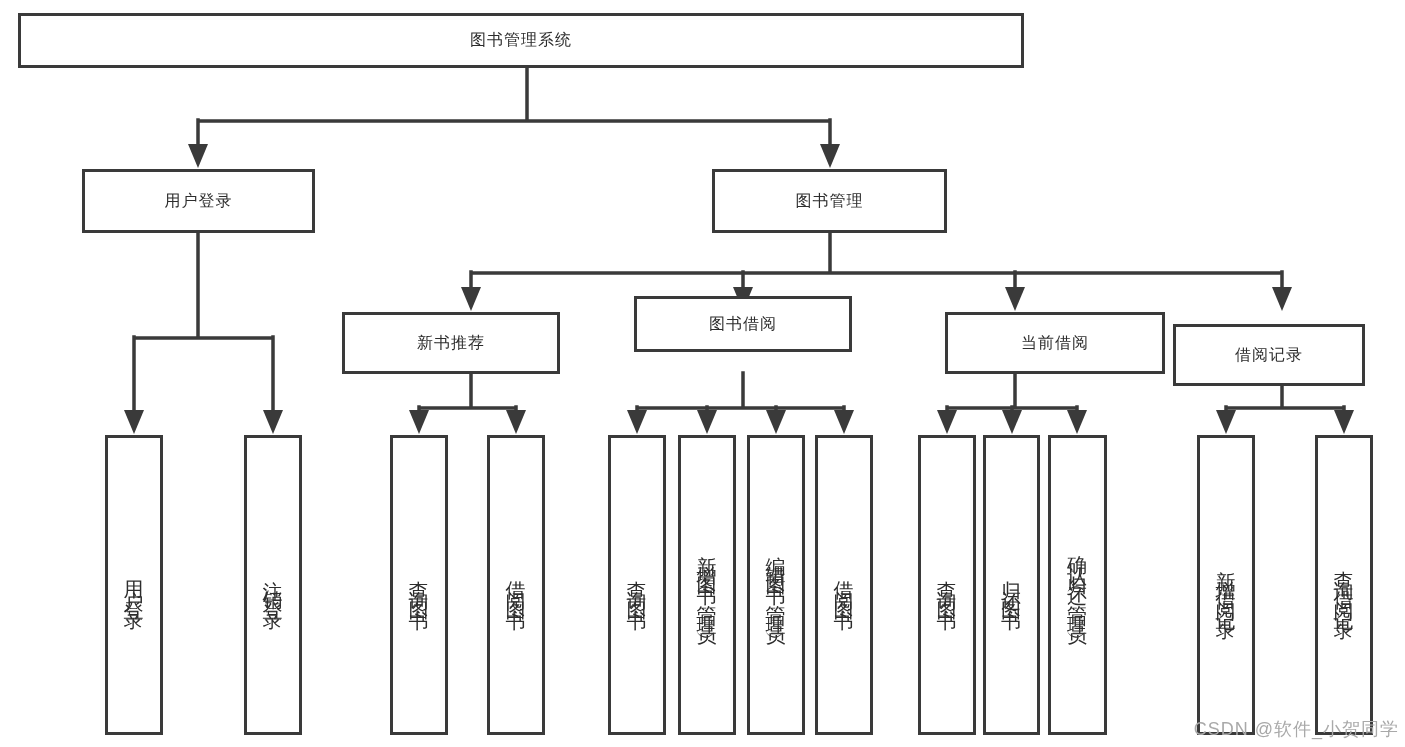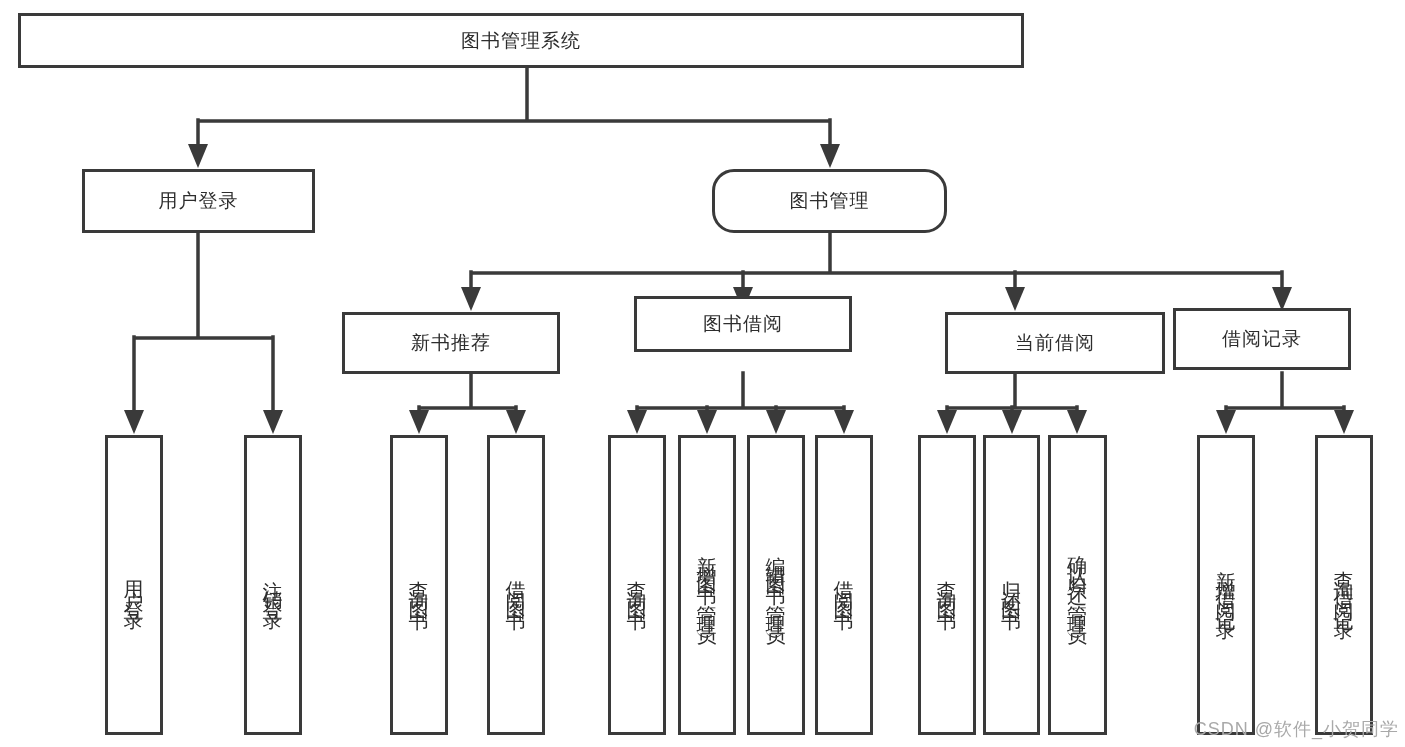--- a/index.html
+++ b/index.html
@@ -28,21 +28,21 @@
   }
   .box {
     position: absolute;
     background: var(--fill);
     border: 3px solid var(--line);
     display: flex;
     align-items: center;
     justify-content: center;
   }
   .box .label {
-    font-size: 19px;
+    font-size: 16px;
     letter-spacing: 1px;
     white-space: nowrap;
   }
   .leaf .vtext {
     writing-mode: vertical-rl;
     text-orientation: mixed;
     font-size: 20px;
     letter-spacing: 10px;
     line-height: 1;
     max-height: 296px;
@@ -121,34 +121,34 @@
     </g>
   </svg>
 
   <div class="box" style="left:18px; top:13px; width:1006px; height:55px;">
     <span class="label">图书管理系统</span>
   </div>
 
   <div class="box" style="left:82px; top:169px; width:233px; height:64px;">
     <span class="label">用户登录</span>
   </div>
-  <div class="box" style="left:712px; top:169px; width:235px; height:64px;border-radius:22px;">
+  <div class="box" style="left:712px; top:169px; width:235px; height:64px;">
     <span class="label">图书管理</span>
   </div>
 
   <div class="box" style="left:342px; top:312px; width:218px; height:62px;">
     <span class="label">新书推荐</span>
   </div>
   <div class="box" style="left:634px; top:296px; width:218px; height:56px;">
     <span class="label">图书借阅</span>
   </div>
   <div class="box" style="left:905px; top:312px; width:220px; height:62px;margin-left:40px;">
     <span class="label">当前借阅</span>
   </div>
-  <div class="box" style="left:1173px; top:308px; width:178px; height:62px;">
+  <div class="box" style="left:1173px; top:324px; width:192px; height:62px;">
     <span class="label">借阅记录</span>
   </div>
 
   <div class="box leaf" style="left:105px; top:435px; width:58px; height:300px;">
     <span class="vtext">用户登录</span>
   </div>
   <div class="box leaf" style="left:244px; top:435px; width:58px; height:300px;">
     <span class="vtext">注销登录</span>
   </div>
 

